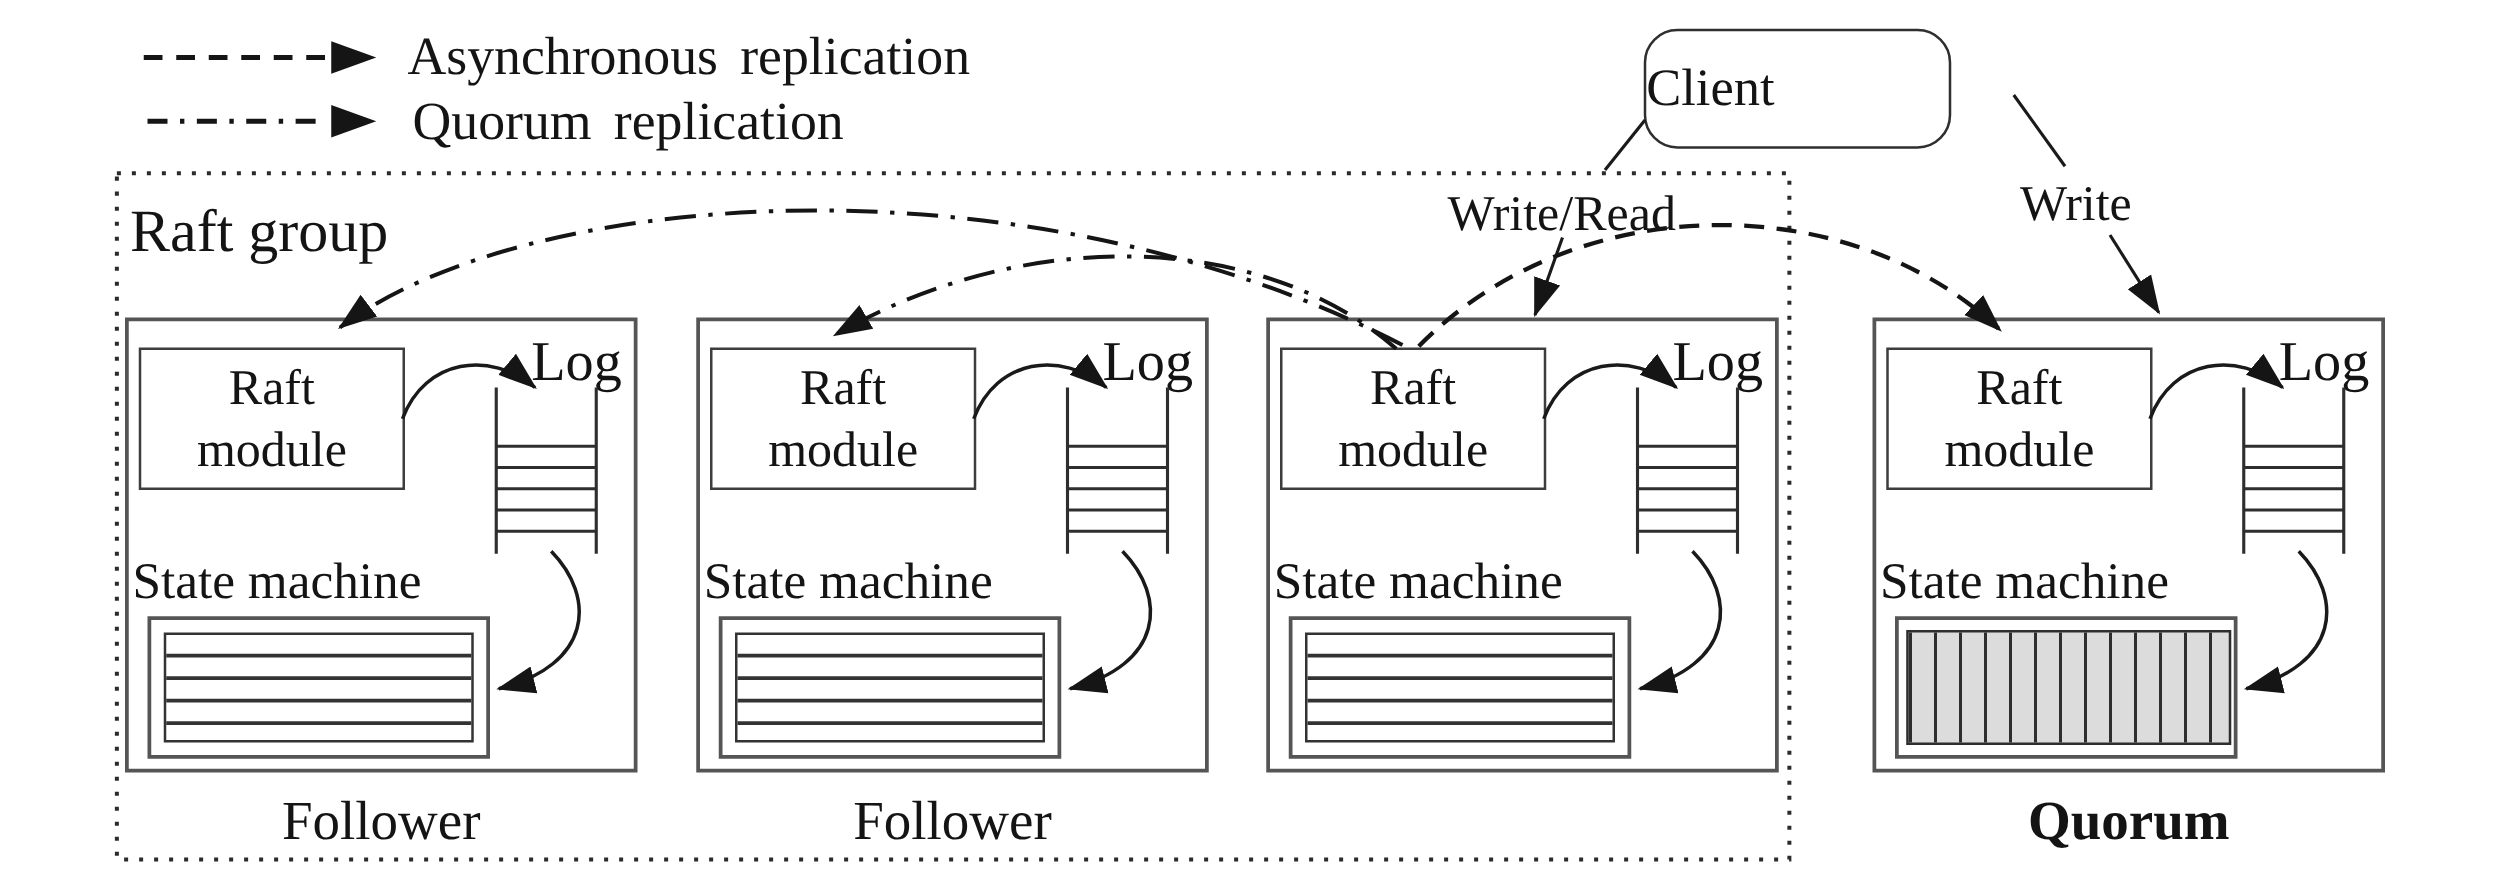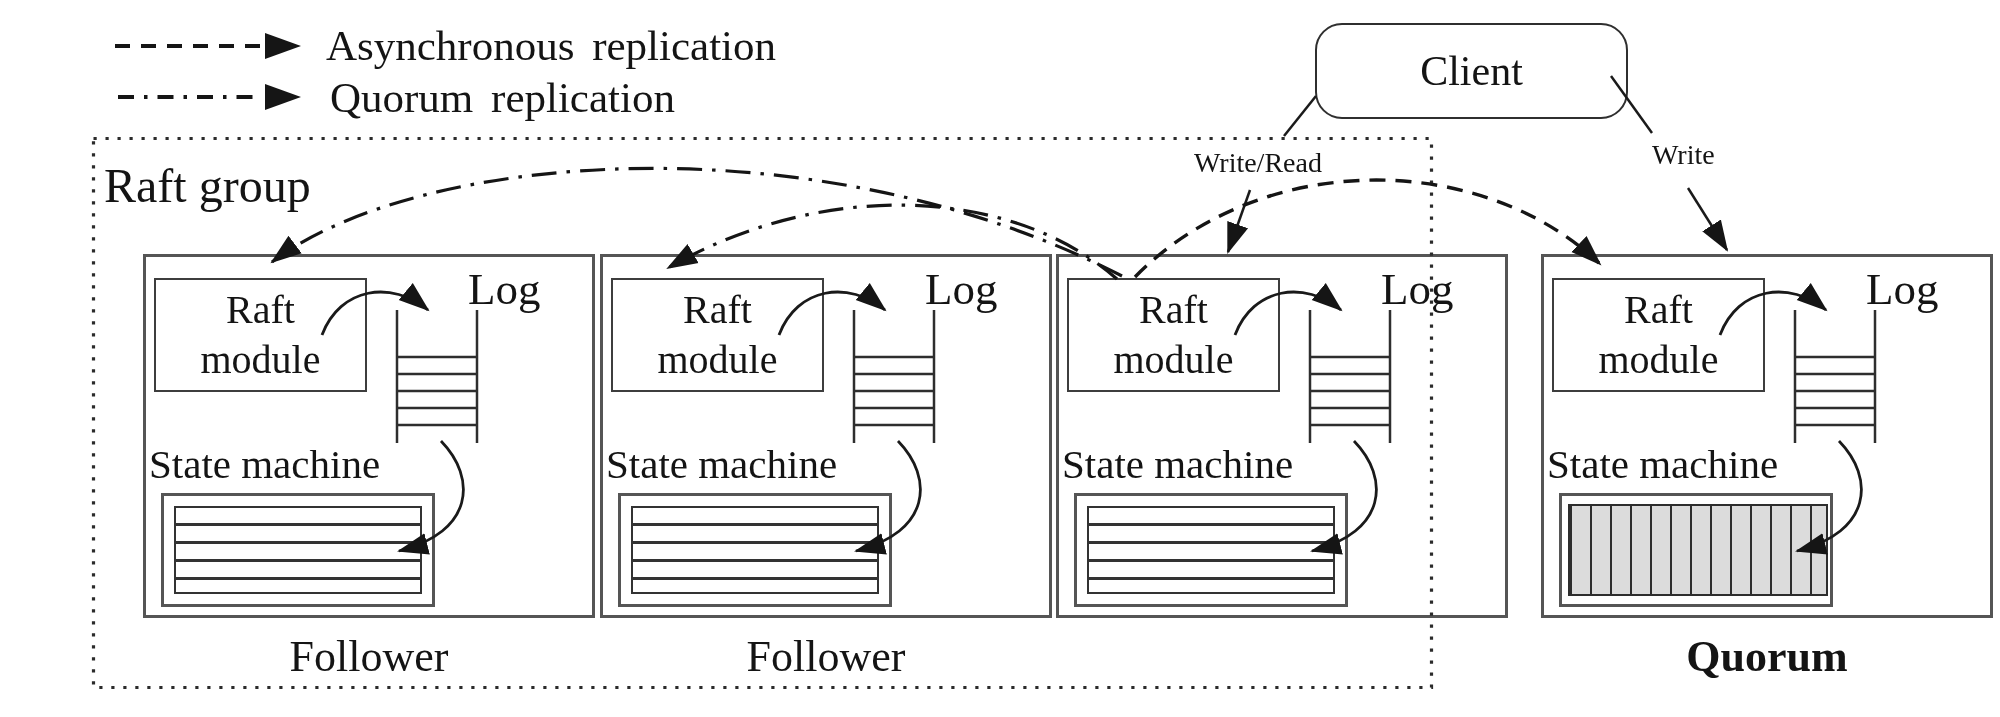--- a/index.html
+++ b/index.html
@@ -1,44 +1,44 @@
 <!DOCTYPE html>
 <html><head>
 <meta charset="utf-8">
 <style>
   html,body{margin:0;padding:0;background:#fff;}
   #canvas{position:relative;width:2000px;height:717px;background:#ffffff;overflow:hidden;
           font-family:"Liberation Serif","DejaVu Serif",serif;color:#141414;}
   .t{position:absolute;white-space:nowrap;color:#141414;}
   .legend-label{font-size:43px;word-spacing:7px;}
   .raft-group-label{left:104px;top:158px;font-size:48px;}
-  .conn-label{font-size:28px;margin-left:36px;}
+  .conn-label{font-size:40px;}
   
-  .node{position:absolute;top:254px;width:452px;height:364px;border:3px solid #555;
-        box-sizing:border-box;background:transparent;margin-left:43px;}
+  .node{position:absolute;top:254px;width:410px;height:364px;border:3px solid #555;
+        box-sizing:border-box;background:transparent;}
   .module{position:absolute;left:8px;top:21px;width:213px;height:114px;border:2.5px solid #3d3d3d;
           box-sizing:border-box;display:flex;flex-direction:column;justify-content:center;
           align-items:center;font-size:40px;line-height:50px;}
   .log-label{position:absolute;left:322px;top:6px;font-size:45px;}
   .sm-label{position:absolute;left:3px;top:183px;font-size:41px;white-space:nowrap;}
   .sm-outer{position:absolute;left:15px;top:236px;width:274px;height:114px;border:3px solid #555;
             box-sizing:border-box;}
   .sm-inner{position:absolute;left:10px;top:10px;width:248px;height:88px;border:2px solid #333;
             box-sizing:border-box;}
   .sm-inner i{position:absolute;left:0;width:100%;height:2.5px;background:#333;display:block;}
   .sm-inner i.r1{top:15px}.sm-inner i.r2{top:33px}.sm-inner i.r3{top:51px}.sm-inner i.r4{top:69px}
   .sm-hatch{position:absolute;left:6px;top:8px;width:260px;height:92px;border:2.5px solid #2e2e2e;
             box-sizing:border-box;background:#dcdcdc;
             background-image:repeating-linear-gradient(to right,#2e2e2e 0 2.5px,rgba(0,0,0,0) 2.5px 20px);}
   .role{position:absolute;left:0;top:374px;width:100%;text-align:center;font-size:44px;}
   .role.bold{font-weight:bold;}
   
-  .client-box{position:absolute;left:1315px;top:23px;width:313px;height:96px;border:2.5px solid #2f2f2f;
+  .client-box{position:absolute;left:1315px;top:23px;width:246px;height:96px;border:2.5px solid #2f2f2f;
               border-radius:27px;box-sizing:border-box;display:flex;align-items:center;
-              justify-content:center;font-size:42px;background:#fff;}
+              justify-content:flex-start;font-size:42px;background:#fff;}
   
   #strokes{position:absolute;left:0;top:0;pointer-events:none;}
 </style>
 </head>
 <body>
 
 <div id="canvas">
 
   <div class="node" style="left:100px;">
     <div class="module">

